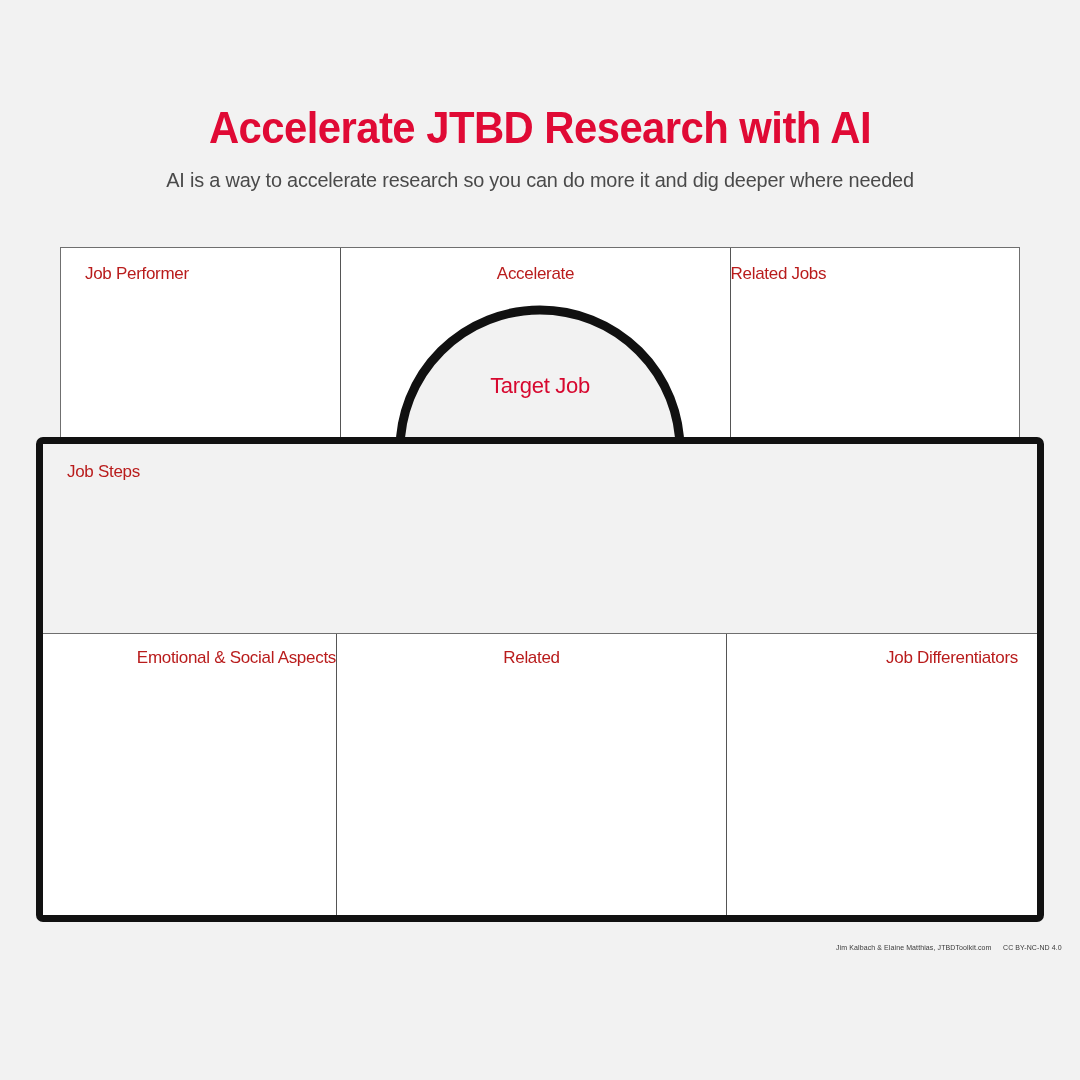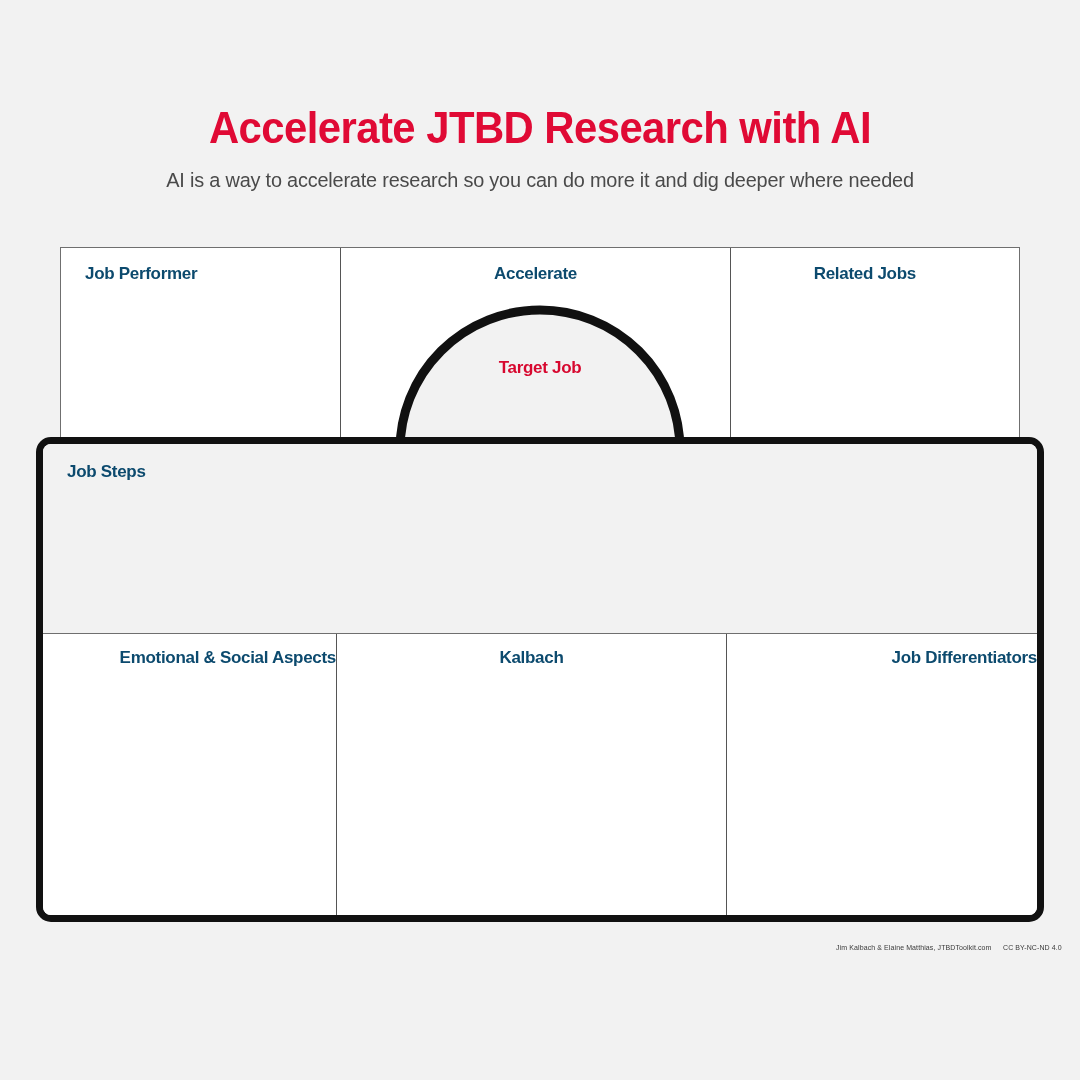--- a/index.html
+++ b/index.html
@@ -67,62 +67,62 @@
     box-sizing: border-box;
   }
   .top-cell {
     position: relative;
     box-sizing: border-box;
     height: 100%;
     padding-top: 16px;
   }
   .top-cell.performer { width: 281px; border-right: 1.5px solid #555; padding-left: 24px; text-align: left; }
   .top-cell.aspirations { width: 390px; border-right: 1.5px solid #555; text-align: center; }
-  .top-cell.related { width: 289px; padding-right: 20px; text-align: center; }
+  .top-cell.related { width: 289px; padding-right: 20px; text-align: left; }
 
   .cell-label {
     font-size: 17px;
-    font-weight: bold;
-    color: #0c4a6e;
+    font-weight: normal;
+    color: #b91c1c;
     letter-spacing: -0.3px;
     white-space: nowrap;
   }
 
   
   .dome-wrap {
     position: absolute;
     left: 395px;
     top: 305px;
     width: 290px;
     height: 150px;
     pointer-events: none;
   }
   .dome-wrap svg { display: block; }
   .dome-label {
     position: absolute;
     left: 0;
-    top: 53px;
+    top: 68px;
     width: 290px;
     text-align: center;
-    font-size: 17px;
-    font-weight: bold;
+    font-size: 22px;
+    font-weight: normal;
     color: #d7082f;
     letter-spacing: -0.3px;
   }
 
   
   .lower-block {
     position: absolute;
     left: 36px;
     top: 437px;
     width: 1008px;
     height: 485px;
     box-sizing: border-box;
     border: 7px solid #111111;
-    border-radius: 15px;
+    border-radius: 7px;
     background: #ffffff;
     overflow: hidden;
   }
   .job-steps {
     position: relative;
     height: 190px;
     box-sizing: border-box;
     background: #f2f2f2;
     border-bottom: 1.5px solid #6f6f6f;
     padding: 18px 0 0 24px;
@@ -132,21 +132,21 @@
     height: calc(100% - 190px);
     background: #ffffff;
   }
   .bottom-cell {
     box-sizing: border-box;
     height: 100%;
     padding-top: 14px;
   }
   .bottom-cell.emotional { width: 294px; border-right: 1.5px solid #555; padding-left: 16px; text-align: right; }
   .bottom-cell.outcomes { width: 390px; border-right: 1.5px solid #555; text-align: center; }
-  .bottom-cell.differentiators { width: 310px; padding-right: 0; text-align: right; }
+  .bottom-cell.differentiators { width: 310px; padding-right: 19px; text-align: right; }
 
   
   .footer {
     position: absolute;
     left: 0;
     top: 944px;
     width: 1080px;
     height: 16px;
   }
   .credit {
@@ -191,21 +191,21 @@
 
   <div class="lower-block">
     <div class="job-steps">
       <div class="cell-label">Job Steps</div>
     </div>
     <div class="bottom-row">
       <div class="bottom-cell emotional">
         <div class="cell-label">Emotional &amp; Social Aspects</div>
       </div>
       <div class="bottom-cell outcomes">
-        <div class="cell-label">Kalbach</div>
+        <div class="cell-label">Related</div>
       </div>
       <div class="bottom-cell differentiators">
         <div class="cell-label">Job Differentiators</div>
       </div>
     </div>
   </div>
 
 </div>
 
 <div class="footer">

